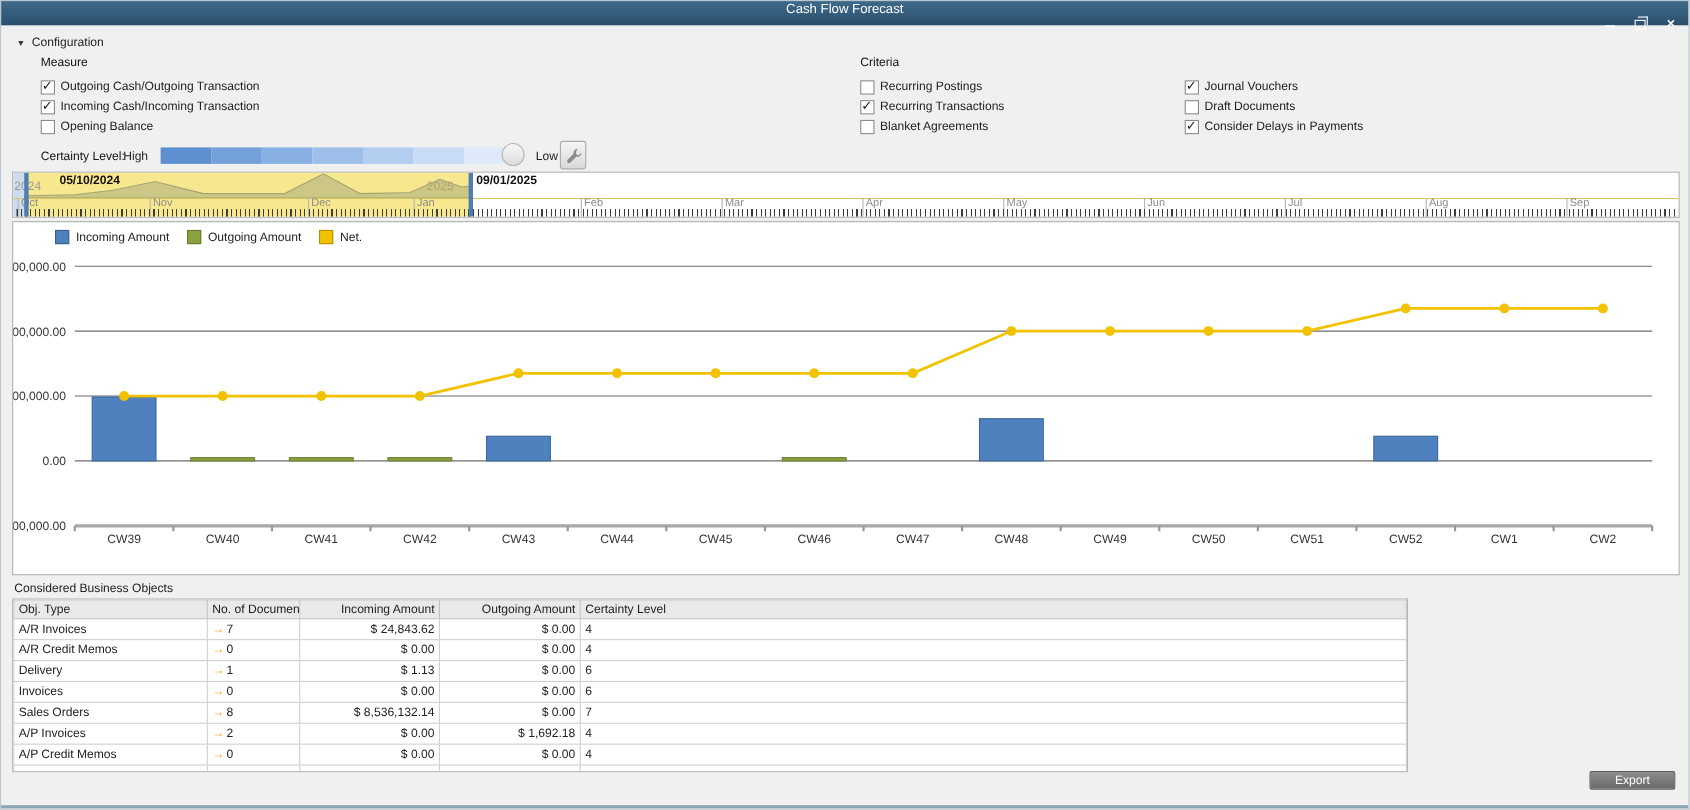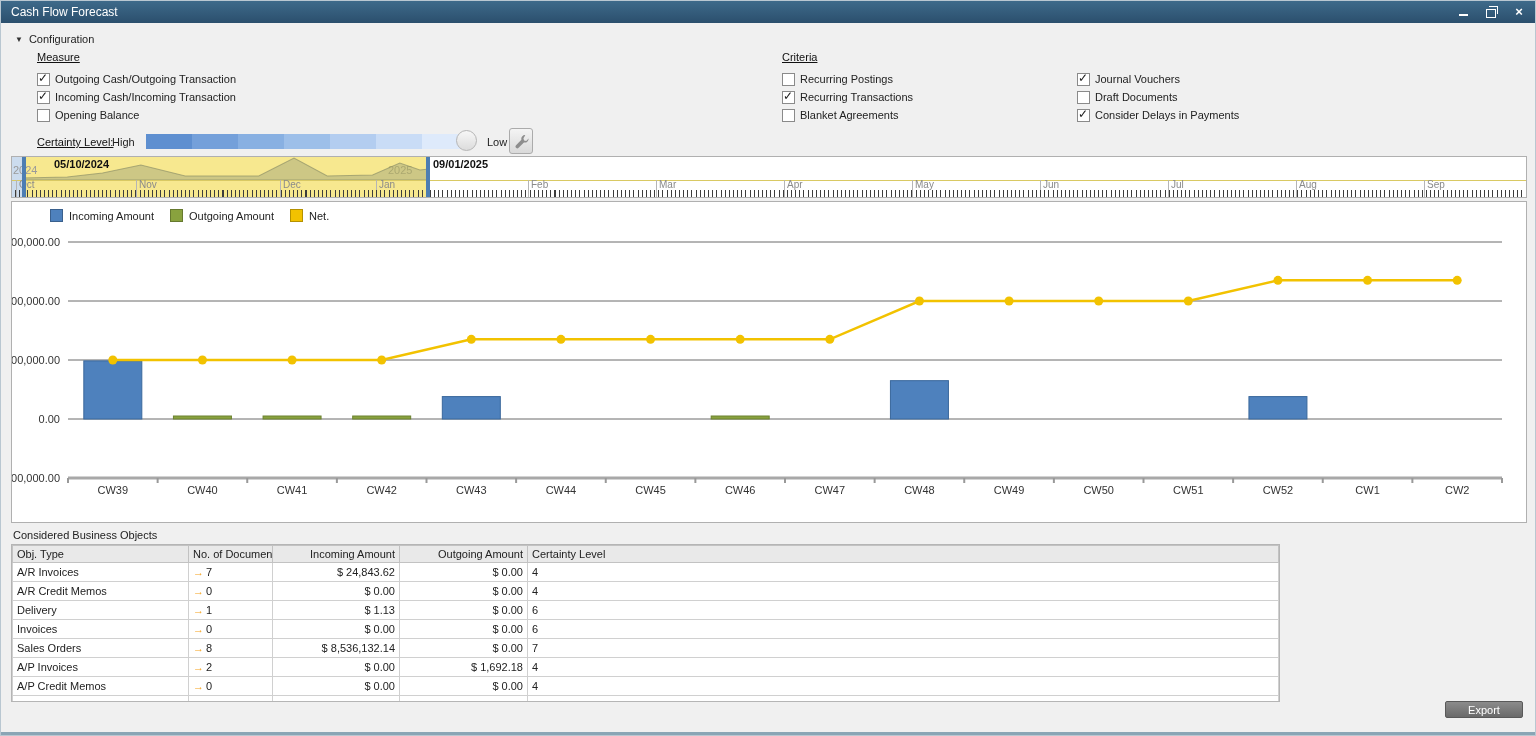--- a/index.html
+++ b/index.html
@@ -2,32 +2,32 @@
 <html><head>
 <meta charset="utf-8">
 <style>
   html,body{margin:0;padding:0;background:#c9c9c9;}
   .window{position:relative;width:1536px;height:736px;background:#f0f0f0;
     font-family:"Liberation Sans",sans-serif;font-size:11px;color:#222;
     overflow:hidden;border:1px solid #b9c7d1;box-sizing:border-box;}
   
   .titlebar{position:absolute;top:0;left:0;right:0;height:22px;
     background:linear-gradient(#3e6a8a,#2b4f6d);color:#fff;
-    display:flex;align-items:center;padding:0 10px;box-sizing:border-box;}
+    display:flex;align-items:center;padding:0 10px;box-sizing:border-box;flex-direction:column;}
   .titlebar .title{font-size:12px;}
   .win-controls{margin-left:auto;display:flex;gap:16px;align-items:center;}
   .win-btn{display:flex;align-items:center;justify-content:center;width:12px;height:12px;cursor:default;}
   .min-glyph{width:9px;height:2px;background:#fff;margin-top:6px;}
   .restore-glyph{position:relative;width:8px;height:7px;border:1px solid #fff;margin-top:2px;background:transparent;}
   .restore-glyph::before{content:"";position:absolute;left:2px;top:-4px;width:8px;height:7px;border:1px solid #fff;border-left:none;border-bottom:none;}
   .close-glyph{color:#fff;font-size:13px;font-weight:bold;line-height:12px;}
   
   .cfg-header{position:absolute;top:32px;left:14px;display:flex;align-items:center;gap:6px;}
   .tri{font-size:8px;color:#333;}
-  .section-link{text-decoration:underline;color:#111;}
+  .section-link{color:#111;}
   .measure-label{position:absolute;top:50px;left:36px;}
   .criteria-label{position:absolute;top:50px;left:781px;}
   .cb-cols{position:absolute;top:69px;display:flex;}
   #measure-cols{left:36px;} #measure-cols .cb-col:first-child{width:294px;}
   #criteria-cols{left:781px;} #criteria-cols .cb-col:first-child{width:295px;}
   .cb-item{display:flex;align-items:center;height:18px;gap:5px;}
   .cb-box{width:11px;height:11px;border:1px solid #8a8a8a;background:#fff;position:relative;flex:none;}
   .cb-box.checked::after{content:"✓";position:absolute;left:0px;top:-3px;font-size:12px;color:#222;}
   .certainty-label{position:absolute;top:135px;left:36px;}
   .high-label{position:absolute;top:135px;left:111px;}

